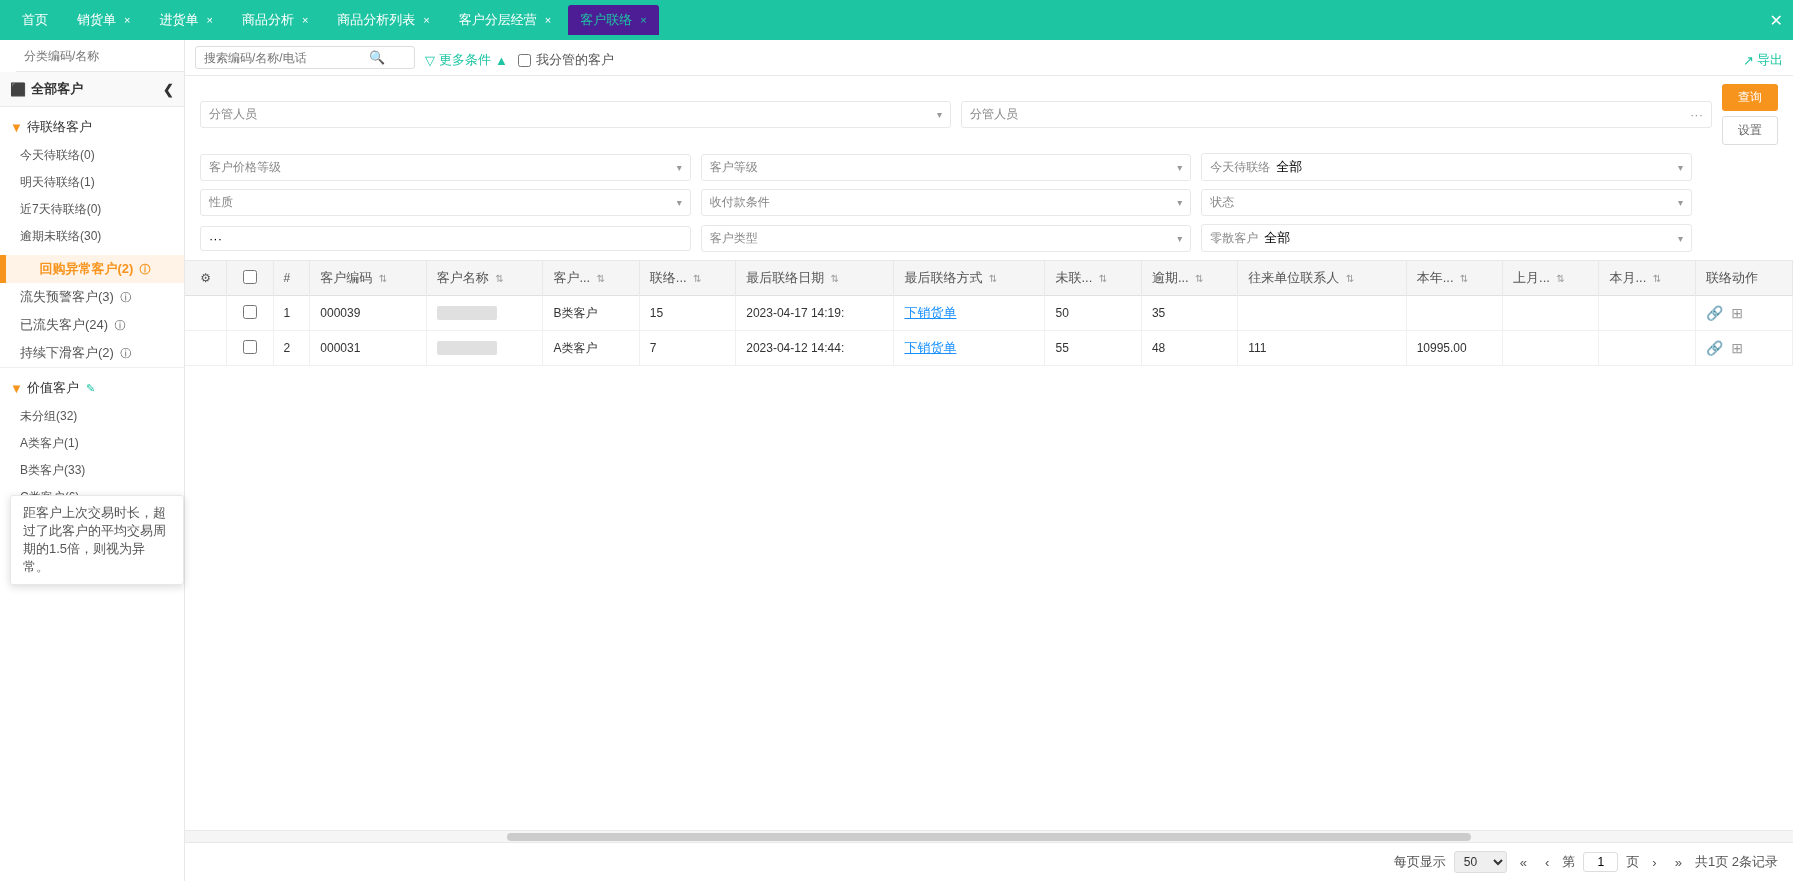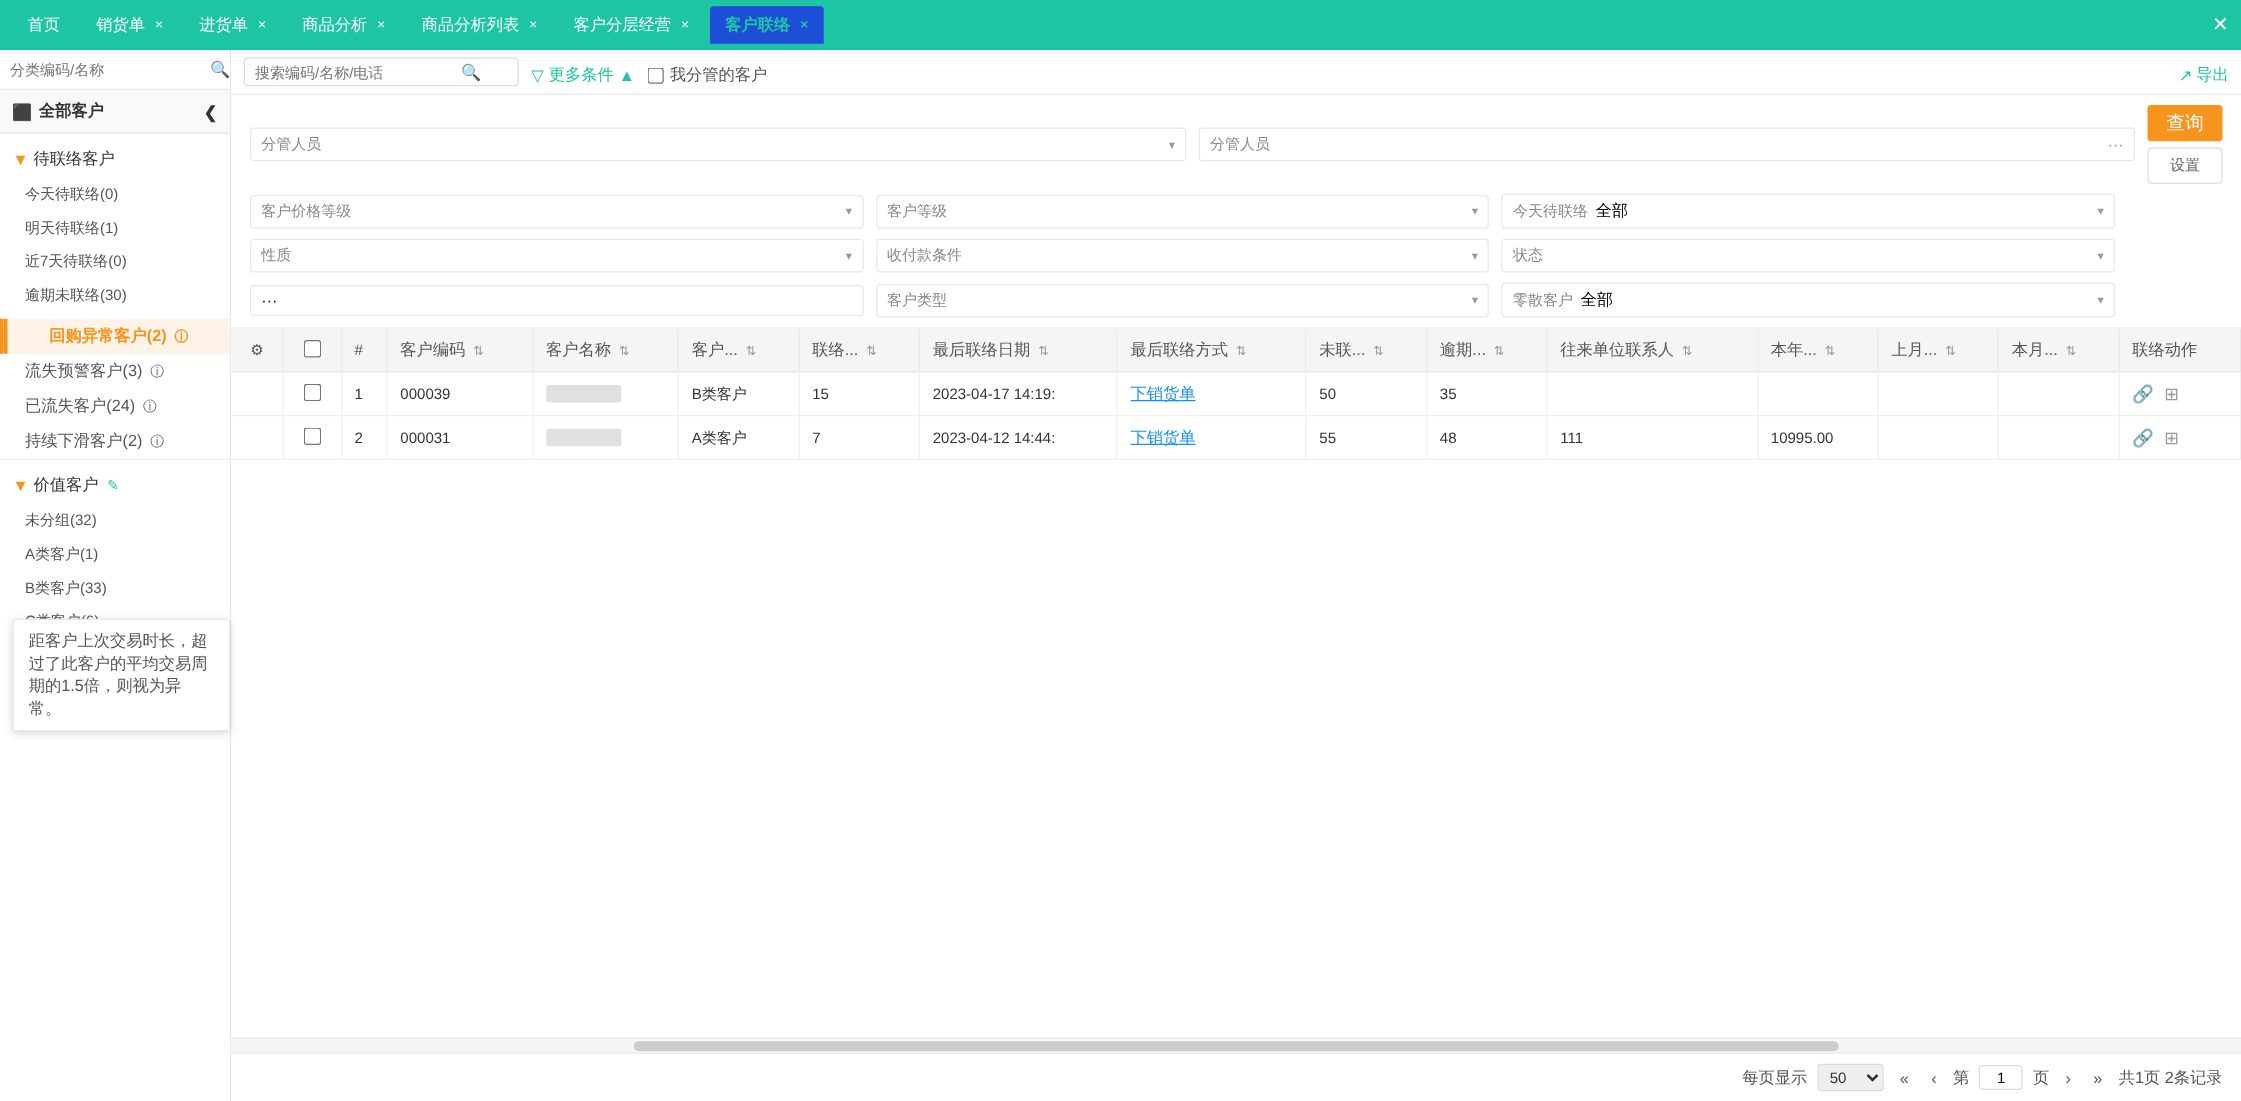--- a/index.html
+++ b/index.html
@@ -9,35 +9,35 @@
     .top-nav {
       display: flex; align-items: center;
       background: #1dc5a3; height: 40px; padding: 0 10px;
       color: white; gap: 5px;
     }
     .top-nav .nav-item {
       padding: 6px 12px; cursor: pointer; color: white;
       display: flex; align-items: center; gap: 4px;
       border-radius: 3px; white-space: nowrap; justify-content: center;
     }
-    .top-nav .nav-item.active { background: #1d4ed8; color: #1dc5a3; border-radius: 3px 3px 0 0; font-weight: bold; }
+    .top-nav .nav-item.active { background: #4c1d95; color: #1dc5a3; border-radius: 3px 3px 0 0; }
     .top-nav .nav-item .close-x { margin-left: 4px; font-size: 11px; }
     .top-nav-right { margin-left: auto; color: white; cursor: pointer; font-size: 16px; }
 
     
     .main-layout { display: flex; height: calc(881px - 40px); }
 
     
     .left-sidebar {
       width: 185px; background: white; border-right: 1px solid #e8e8e8;
       display: flex; flex-direction: column; flex-shrink: 0;
     }
     .sidebar-search {
       padding: 8px; border-bottom: 1px solid #e8e8e8;
-      display: flex; align-items: center; gap: 5px;
+      display: flex; align-items: center; gap: 5px; margin-left: 16px;
     }
     .sidebar-search input {
       flex: 1; border: none; outline: none; font-size: 12px; color: #666;
     }
     .sidebar-search .search-icon { color: #999; cursor: pointer; }
     .sidebar-section-header {
       padding: 8px 10px; display: flex; align-items: center; justify-content: space-between;
       background: #f9f9f9; border-bottom: 1px solid #e8e8e8;
     }
     .sidebar-section-header span { font-weight: bold; color: #333; display: flex; align-items: center; gap: 5px; }
@@ -96,21 +96,21 @@
       border: 1px solid #e8e8e8; border-radius: 3px; padding: 4px 8px;
       background: white; min-width: 0;
     }
     .filter-field label { color: #888; font-size: 12px; white-space: nowrap; margin-right: 6px; }
     .filter-field-inner { flex: 1; display: flex; align-items: center; justify-content: space-between; }
     .filter-field-inner input { border: none; outline: none; font-size: 12px; width: 100%; }
     .filter-field .dropdown-arrow { color: #999; font-size: 10px; cursor: pointer; }
     .filter-field-dots { color: #999; cursor: pointer; }
     .btn-query {
       background: #f7941d; color: white; border: none;
-      padding: 5px 15px; border-radius: 3px; cursor: pointer; font-size: 15px;
+      padding: 5px 15px; border-radius: 3px; cursor: pointer; font-size: 12px;
     }
     .btn-settings {
       background: white; color: #666; border: 1px solid #ddd;
       padding: 5px 15px; border-radius: 3px; cursor: pointer; font-size: 12px;
     }
 
     
     .table-wrapper { flex: 1; overflow: auto; background: white; }
     table { width: 100%; border-collapse: collapse; }
     thead tr { background: #f5f5f5; border-bottom: 1px solid #e0e0e0; }

